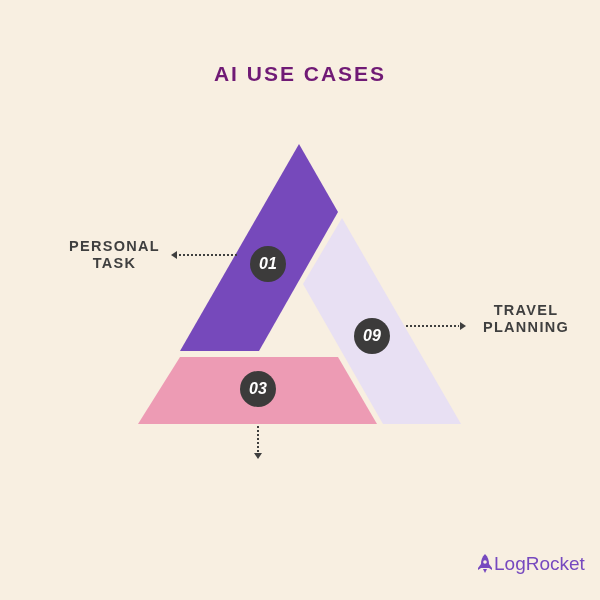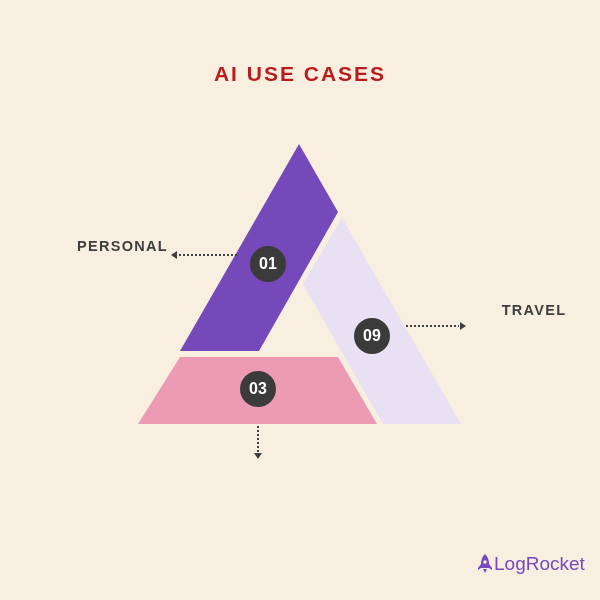--- a/index.html
+++ b/index.html
@@ -1,20 +1,20 @@
 <!DOCTYPE html>
 <html><head>
 <meta charset="utf-8">
 <style>
   html, body { margin:0; padding:0; }
   body { width:600px; height:600px; background:#f8efe1; position:relative; overflow:hidden; font-family:"Liberation Sans", sans-serif; }
-  .title { position:absolute; top:62px; left:0; width:600px; text-align:center; font-weight:bold; font-size:21px; letter-spacing:2px; color:#b91c1c; }
+  .title { position:absolute; top:62px; left:0; width:600px; text-align:center; font-weight:bold; font-size:21px; letter-spacing:2px; color:#701a75; }
   svg.diagram { position:absolute; left:0; top:0; }
-  .label { position:absolute; font-weight:bold; font-size:14.5px; letter-spacing:1.3px; color:#3f3f3f; text-align:center; line-height:17px;margin-left:8px; }
-  .badge { position:absolute; width:36px; height:36px; border-radius:50%; background:#3c3b3b; color:#fff; font-weight:bold; font-size:16px; display:flex; align-items:center; justify-content:center; }
+  .label { position:absolute; font-weight:bold; font-size:14.5px; letter-spacing:1.3px; color:#3f3f3f; text-align:center; line-height:17px; }
+  .badge { position:absolute; width:36px; height:36px; border-radius:50%; background:#3c3b3b; color:#fff; font-weight:bold; font-size:16px; display:flex; align-items:center; justify-content:center;font-style:italic; }
   .logo { position:absolute; left:478px; top:553px; display:flex; align-items:center; color:#7649bf; font-size:19px; }
   .logo svg { margin-right:2px; }
 </style>
 </head>
 <body>
 
 <div class="title">AI USE CASES</div>
 
 <svg class="diagram" width="600" height="600">
   <polygon points="299,144 338,212 259,351 180,351" fill="#7649bb"></polygon>
@@ -36,24 +36,26 @@
     <polygon points="258,459 254,453 262,453" fill="#3f3f3f"></polygon>
   </g>
 </svg>
 
 <div class="badge" style="left:250px;top:246px;">01</div>
 <div class="badge" style="left:354px;top:318px;">09</div>
 <div class="badge" style="left:240px;top:371px;">03</div>
 
 <div class="label" style="left:52px;top:238px;width:125px;">
   <div>PERSONAL</div>
+  <div>TASK</div>
 </div>
 
 <div class="label" style="left:476px;top:302px;width:100px;">
   <div>TRAVEL</div>
+  <div>PLANNING</div>
 </div>
 
 <div class="label" style="left:158px;top:470px;width:200px;">
 </div>
 
 <div class="logo">
   <svg width="14" height="20" viewBox="0 0 14 20">
     <path d="M7 0 C10 3 11 6 11 10 L11 14 L3 14 L3 10 C3 6 4 3 7 0 Z" fill="#7649bf"></path>
     <path d="M3 10 L0 14 L0 16 L3 14 Z M11 10 L14 14 L14 16 L11 14 Z" fill="#7649bf"></path>
     <circle cx="7" cy="8" r="1.8" fill="#f8efe1"></circle>

